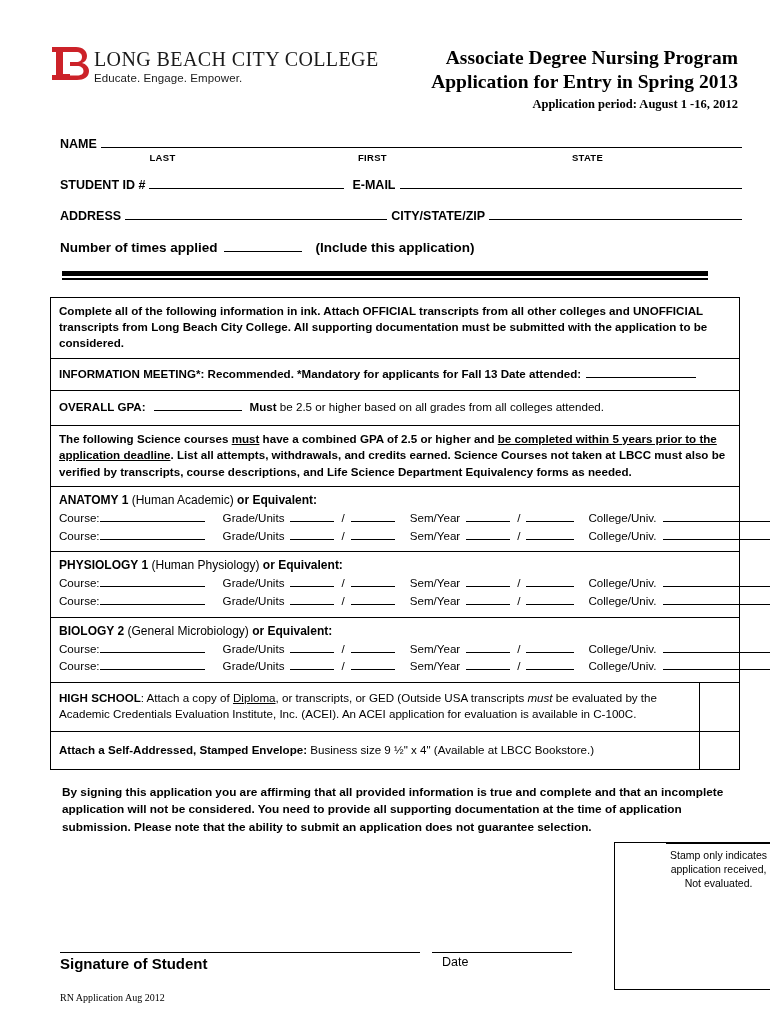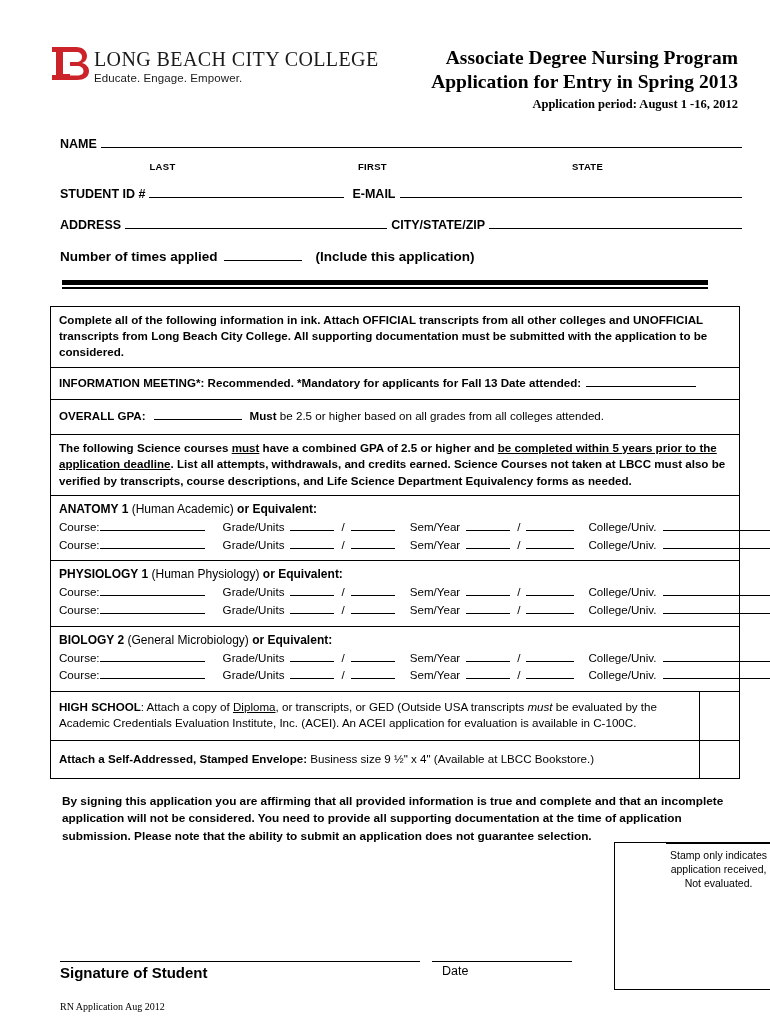--- a/index.html
+++ b/index.html
@@ -84,21 +84,21 @@
     flex: 1 1 auto;
     height: 12px;
     margin-left: 4px;
   }
   .rule.fixed { flex: 0 0 auto; }
 
   .subrow {
     display: flex;
     font-size: 9.5px;
     font-weight: bold;
-    margin-top: 10px;
+    margin-top: 1px;
     letter-spacing: 0.3px;
   }
   .subrow .s1 { width: 205px; text-align: center; }
   .subrow .s2 { width: 215px; text-align: center; }
   .subrow .s3 { width: 215px; text-align: center; }
 
   .frow-id { margin-top: 14px; display: flex; align-items: baseline; }
   .frow-addr { margin-top: 16px; display: flex; align-items: baseline; }
   .frow-phone { margin-top: 16px; display: flex; align-items: baseline; }
   .frow-times { margin-top: 17px; display: flex; align-items: baseline; font-size: 13.5px; }

